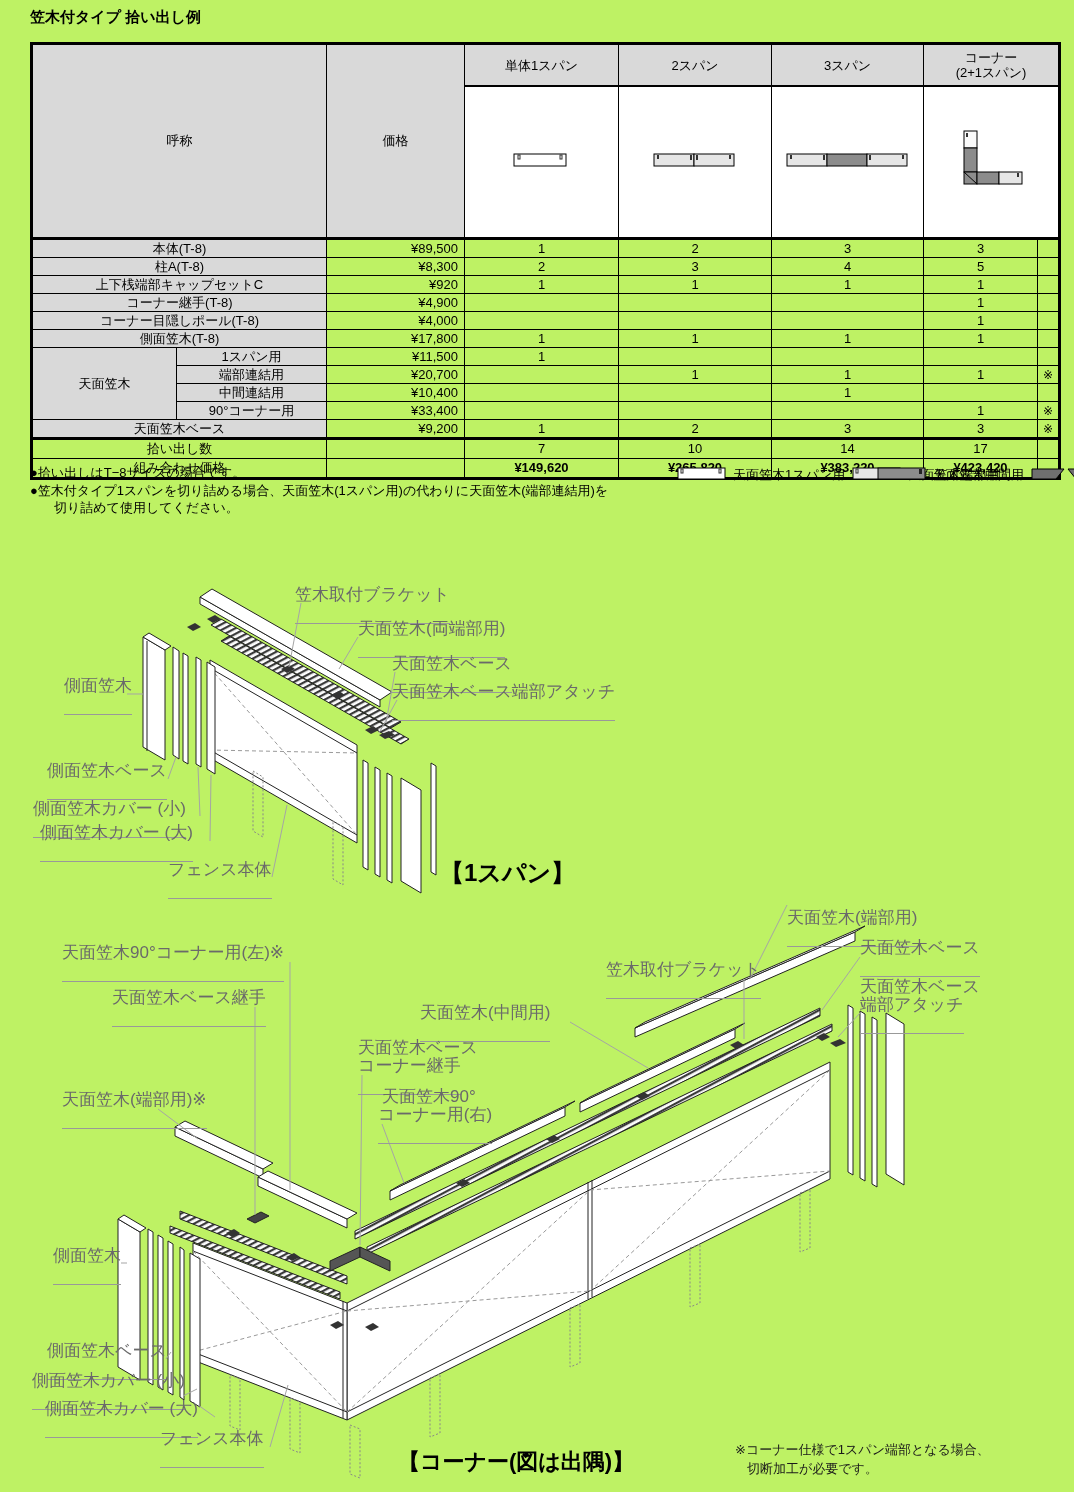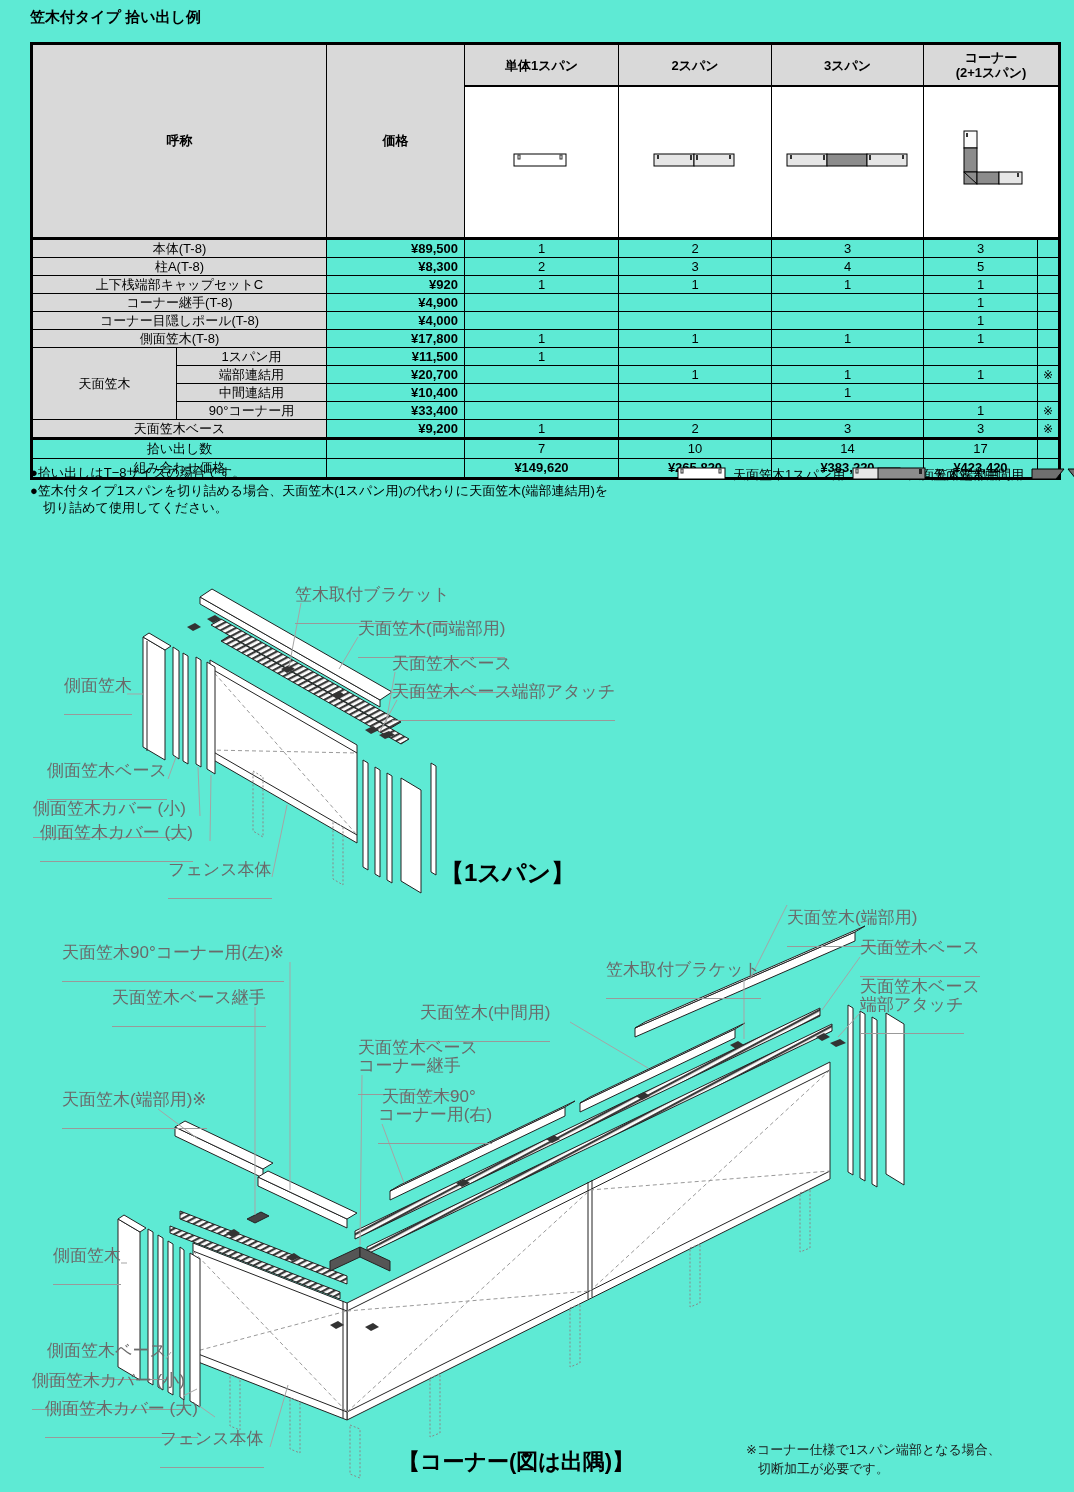--- a/index.html
+++ b/index.html
@@ -1,49 +1,49 @@
 <!DOCTYPE html>
 <html><head>
 <meta charset="utf-8">
 <style>
   html,body{margin:0;padding:0;background:#fff;}
-  #page{position:relative;width:1074px;height:1492px;background:#5eead4;overflow:hidden;
+  #page{position:relative;width:1074px;height:1492px;background:#bef264;overflow:hidden;
         font-family:"Liberation Sans","DejaVu Sans",sans-serif;color:#000;}
   #title{position:absolute;left:30px;top:8px;font-size:15px;font-weight:bold;}
   
   #pickup-table{position:absolute;left:30px;top:42px;border-collapse:collapse;table-layout:fixed;
         font-size:13px;border:3px solid #000;}
   #pickup-table td,#pickup-table th{border:1px solid #000;padding:0;text-align:center;overflow:hidden;
         font-weight:normal;line-height:16px;}
   #pickup-table .gray{background:#d9d9d9;}
-  #pickup-table tr.h-label th{height:40px;font-weight:bold;border-bottom:2px solid #000;margin-left:36px;}
+  #pickup-table tr.h-label th{height:40px;font-weight:normal;border-bottom:2px solid #000;margin-left:36px;}
   #pickup-table th.spanh{white-space:pre-line;line-height:15px;}
   #pickup-table tr.h-pic td{height:150px;background:#fff;}
   #pickup-table tbody td{height:17px;}
   #pickup-table tr.first-data td, #pickup-table tr.first-data + tr td.group{border-top:3px solid #000;}
   #pickup-table tr.first-total td{border-top:3px solid #000;}
   #pickup-table tr.total td{height:18px;}
-  #pickup-table td.price{text-align:right;padding-right:6px;font-weight:bold;}
+  #pickup-table td.price{text-align:right;padding-right:6px;font-weight:normal;}
   #pickup-table td.notec{font-size:12px;}
   #pickup-table td.bold{font-weight:bold;}
   
   #notes{position:absolute;left:30px;top:464px;font-size:13px;line-height:17.5px;}
-  #notes .ind{margin-left:13px;}
+  #notes .ind{margin-left:24px;}
   #legend{position:absolute;left:677px;top:466px;display:flex;gap:14px;font-size:13px;}
   .lcol{display:flex;gap:7px;}
   .lcol1{width:186px;}
   .litem{display:flex;align-items:center;gap:6px;height:17px;white-space:nowrap;}
   
   .diag{position:absolute;}
   .dlabel{position:absolute;font-size:17px;line-height:19px;color:#6a6a6a;white-space:nowrap;z-index:5;}
   .dlabel.ul{border-bottom:1px solid #999;padding-bottom:19px;}
   .dcaption{position:absolute;font-weight:bold;color:#000;z-index:5;}
   #cap1{left:440px;top:857px;font-size:24px;}
   #cap2{left:398px;top:1447px;font-size:22px;}
-  #corner-note{position:absolute;left:735px;top:1440px;font-size:13px;line-height:19px;color:#1a1a1a;margin-left:11px;}
+  #corner-note{position:absolute;left:735px;top:1440px;font-size:13px;line-height:19px;color:#1a1a1a;}
   #corner-note .ind{margin-left:12px;}
 </style>
 </head>
 <body>
 
 <div id="page">
 
   <div id="title">笠木付タイプ 拾い出し例</div>
 
   <table id="pickup-table">

